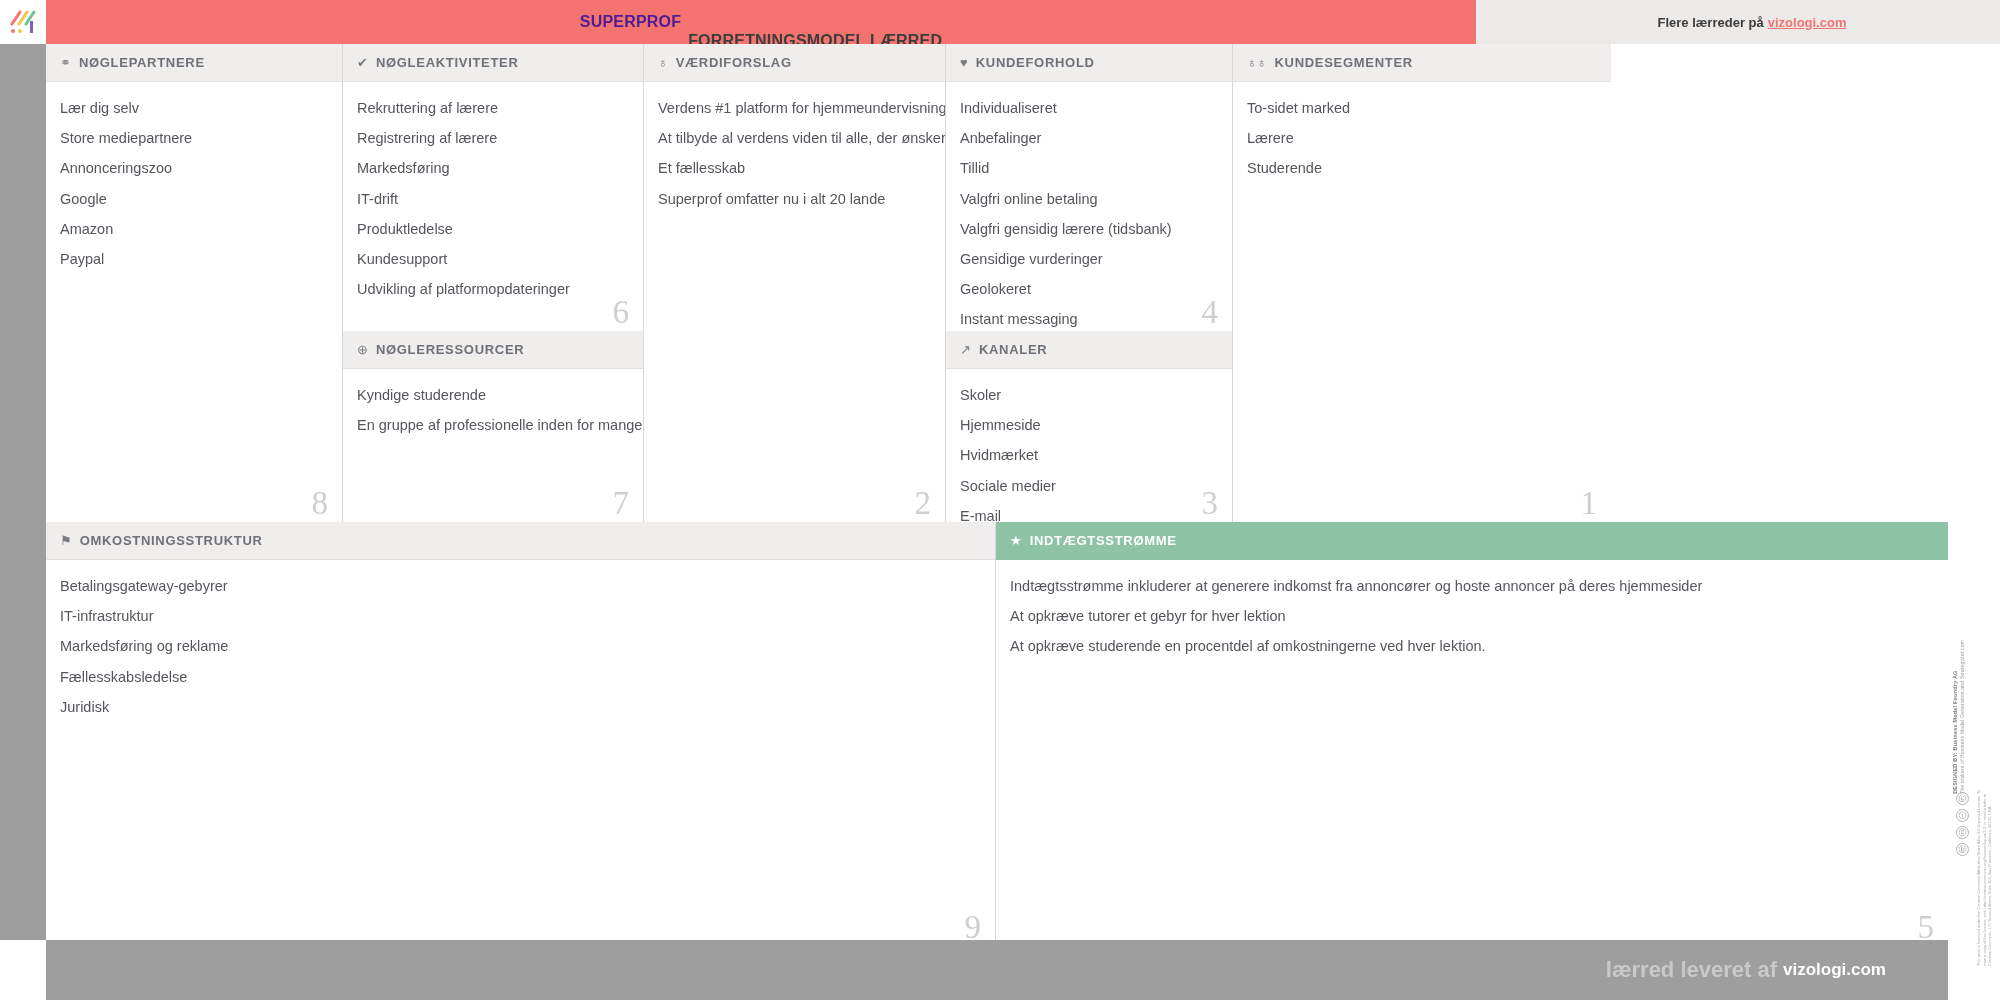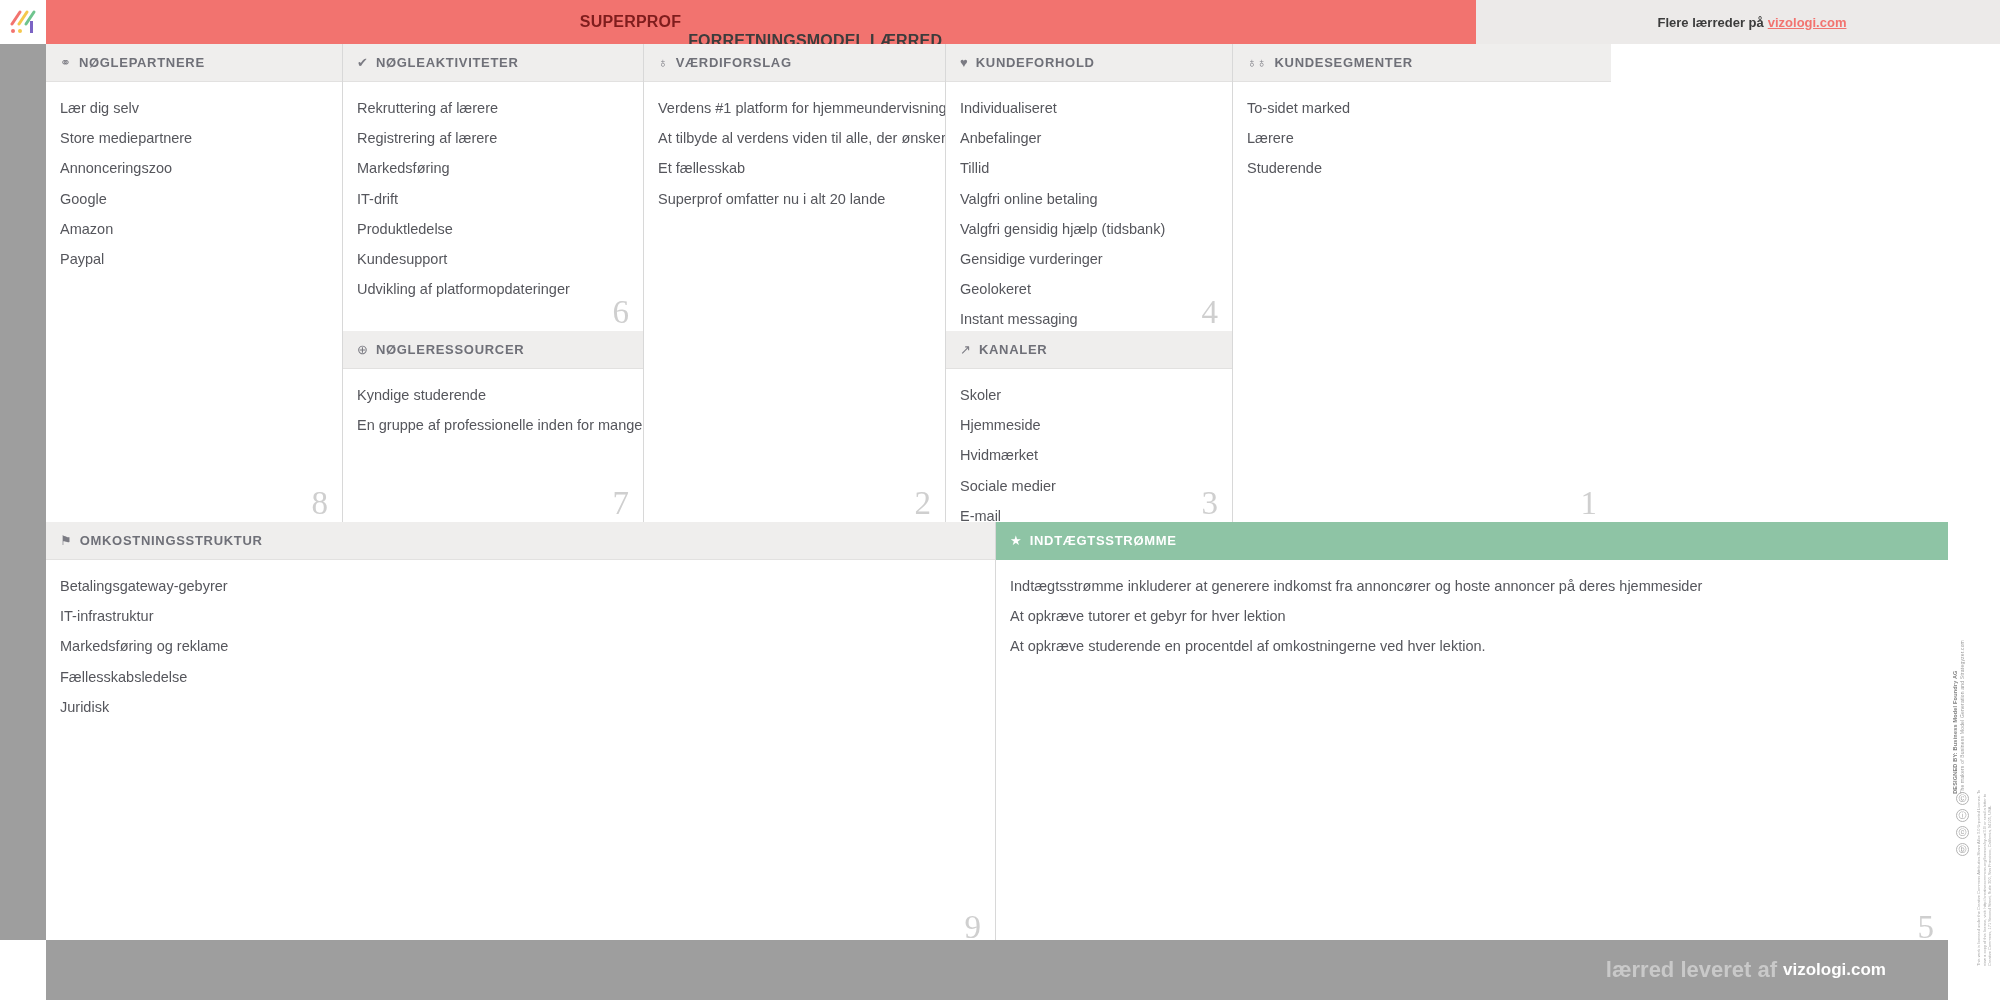--- a/index.html
+++ b/index.html
@@ -28,21 +28,21 @@
     display: flex; align-items: center; justify-content: center;
     flex: 0 0 46px;
   }
   .title-band {
     background: #f2736f;
     flex: 0 0 1430px;
     display: flex; align-items: center; justify-content: center;
     height: 44px;
   }
   .title-band .t1 {
-    color: #7f1d1d; font-weight: bold; font-size: 16px;
+    color: #4c1d95; font-weight: bold; font-size: 16px;
     letter-spacing: .2px; font-stretch: condensed;
   }
   .title-band .t2 {
     color: #3c3c3c; font-weight: bold; font-size: 16px;
     letter-spacing: .2px; margin-left: 7px; margin-top: 37px;
   }
   .topbar-right {
     flex: 1 1 auto;
     display: flex; align-items: center; justify-content: center;
     font-size: 13px; font-weight: bold; color: #3c3c3c;
@@ -246,21 +246,21 @@
     <div class="cell" style="left:900px; top:0; width:287px; height:287px;">
       <div class="cell-head">
         <span class="hicon">♥</span>
         <span class="htxt">KUNDEFORHOLD</span>
       </div>
       <div class="cell-body">
         <div class="item">Individualiseret</div>
         <div class="item">Anbefalinger</div>
         <div class="item">Tillid</div>
         <div class="item">Valgfri online betaling</div>
-        <div class="item">Valgfri gensidig hjælp (tidsbank)</div>
+        <div class="item">Valgfri gensidig lærere (tidsbank)</div>
         <div class="item">Gensidige vurderinger</div>
         <div class="item">Geolokeret</div>
         <div class="item">Instant messaging</div>
       </div>
       <div class="cell-num">4</div>
     </div>
 
     <div class="cell" style="left:900px; top:287px; width:287px; height:191px;">
       <div class="cell-head">
         <span class="hicon">↗</span>

